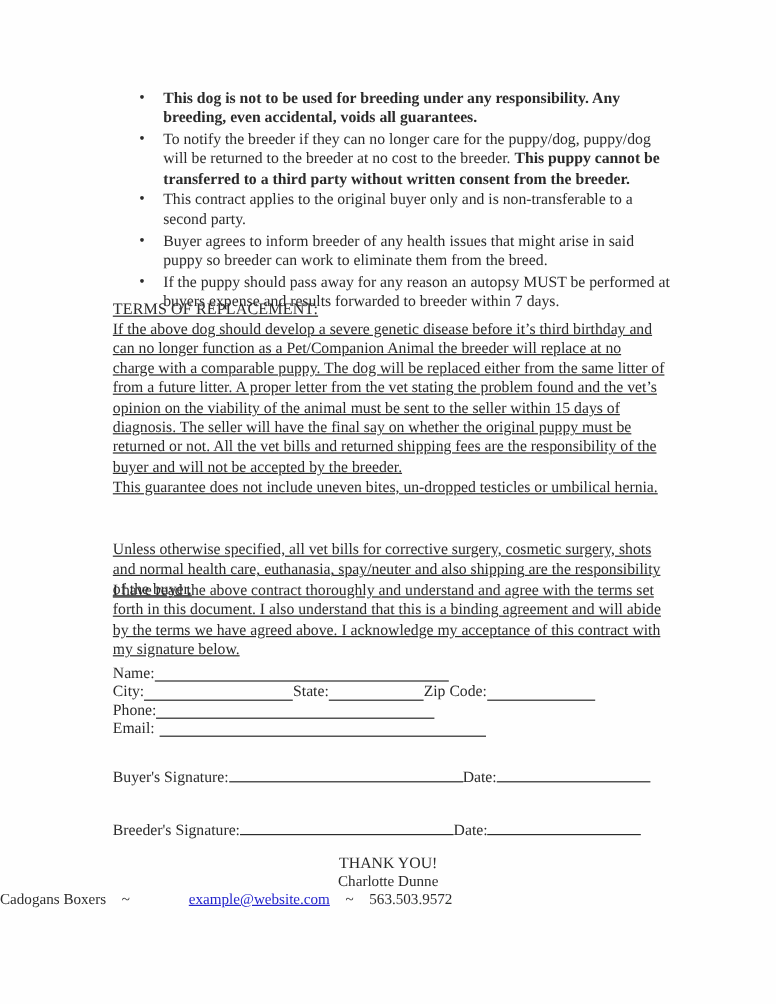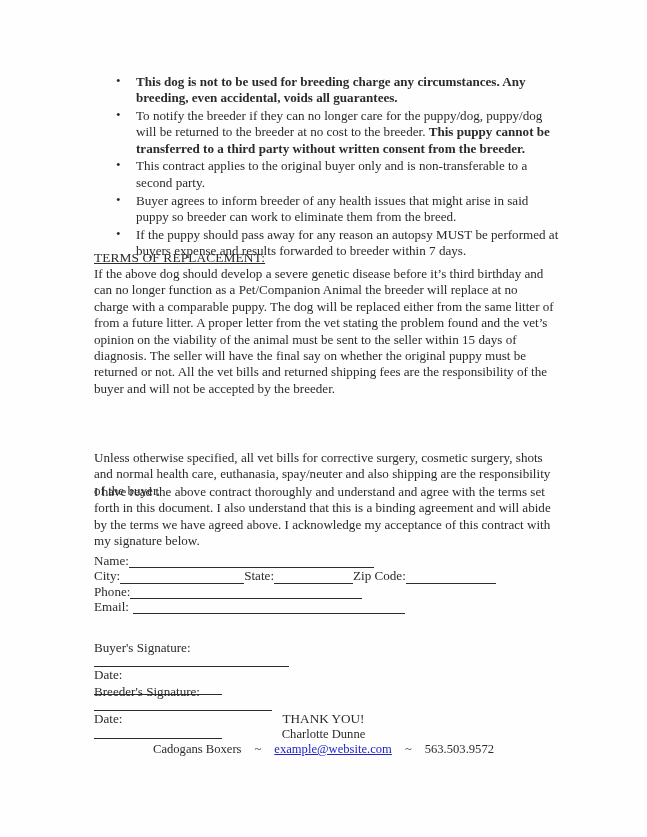--- a/index.html
+++ b/index.html
@@ -59,20 +59,21 @@
     line-height: 16.4px;
     letter-spacing: 0.1px;
   }
   .para {
     position: absolute;
     left: 94px;
     width: 460px;
     font-size: 13.1px;
     line-height: 16.4px;
     text-align: left;
+    text-decoration: underline;
   }
 
   #terms-heading { top: 250px; text-decoration: underline; }
   #terms-body    { top: 266px; }
   #guarantee-para{ top: 398px; }
   #unless-para   { top: 450px; }
   #ihaveread-para{ top: 484px; }
 
   
   .form-block {
@@ -105,59 +106,58 @@
     width: 470px;
     font-size: 13.1px;
     line-height: 15.3px;
   }
   #buyer-sig-row   { top: 640px; }
   #breeder-sig-row { top: 684px; }
   .sig-row {
     display: flex;
     align-items: baseline;
     white-space: nowrap;
-    flex-direction: column;
   }
 
   
   .footer {
     position: absolute;
     left: 0;
     right: 0;
     text-align: center;
     font-size: 12.6px;
     line-height: 14.6px;
   }
   #footer-thanks { top: 712px; font-size: 13.2px; }
   #footer-name   { top: 727px; }
   #footer-contact{
     top: 742px;
     display: flex;
-    justify-content: center;
     align-items: baseline;
     gap: 0;
   }
   .sep {
     display: inline-block;
     padding: 0 13px;
   }
   .email-link {
     color: #2222cc;
+    margin-left: 36px;
   }
   .kennel, .phone { white-space: nowrap; }
 </style>
 </head>
 <body>
 
 <div class="page">
 
   <ul class="bullets">
     <li class="bullet-item">
       <span class="bullet-mark">•</span>
-      <span class="b">This dog is not to be used for breeding charge any circumstances.  Any breeding, even accidental, voids all guarantees.</span>
+      <span class="b">This dog is not to be used for breeding under any responsibility.  Any breeding, even accidental, voids all guarantees.</span>
     </li>
     <li class="bullet-item">
       <span class="bullet-mark">•</span>
       <span>To notify the breeder if they can no longer care for the puppy/dog, puppy/dog will be returned to the breeder at no cost to the breeder.  </span><span class="b">This puppy cannot be transferred to a third party without written consent from the breeder.</span>
     </li>
     <li class="bullet-item">
       <span class="bullet-mark">•</span>
       <span>This contract applies to the original buyer only and is non-transferable to a second party.</span>
     </li>
     <li class="bullet-item">
@@ -166,20 +166,21 @@
     </li>
     <li class="bullet-item">
       <span class="bullet-mark">•</span>
       <span>If the puppy should pass away for any reason an autopsy MUST be performed at buyers expense and results forwarded to breeder within 7 days.</span>
     </li>
   </ul>
 
   <div class="heading" id="terms-heading">TERMS OF REPLACEMENT:</div>
   <div class="para" id="terms-body">If the above dog should develop a severe genetic disease before it’s third birthday and can no longer function as a Pet/Companion Animal the breeder will replace at no charge with a comparable puppy.  The dog will be replaced either from the same litter of from a future litter.  A proper letter from the vet stating the problem found and the vet’s opinion on the viability of the animal must be sent to the seller within 15 days of diagnosis.  The seller will have the final say on whether the original puppy must be returned or not.  All the vet bills and returned shipping fees are the responsibility of the buyer and will not be accepted by the breeder.</div>
 
+  <div class="para" id="guarantee-para">This guarantee does not include uneven bites, un-dropped testicles or umbilical hernia.</div>
   <div class="para" id="unless-para">Unless otherwise specified, all vet bills for corrective surgery, cosmetic surgery, shots and normal health care, euthanasia, spay/neuter and also shipping are the responsibility of the buyer.</div>
   <div class="para" id="ihaveread-para">I have read the above contract thoroughly and understand and agree with the terms set forth in this document.  I also understand that this is a binding agreement and will abide by the terms we have agreed above.  I acknowledge my acceptance of this contract with my signature below.</div>
 
   <div class="form-block">
 
     <div class="form-row">
       <span class="f-label">Name:</span>
       <span class="rule" style="width:245px"></span>
     </div>
 

